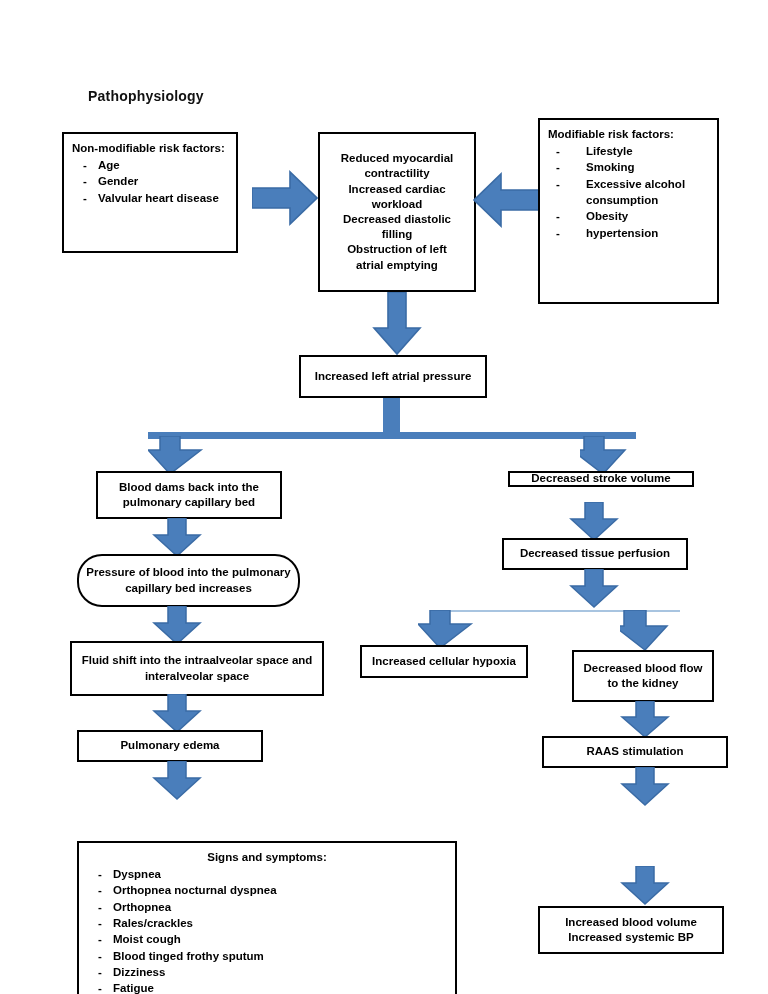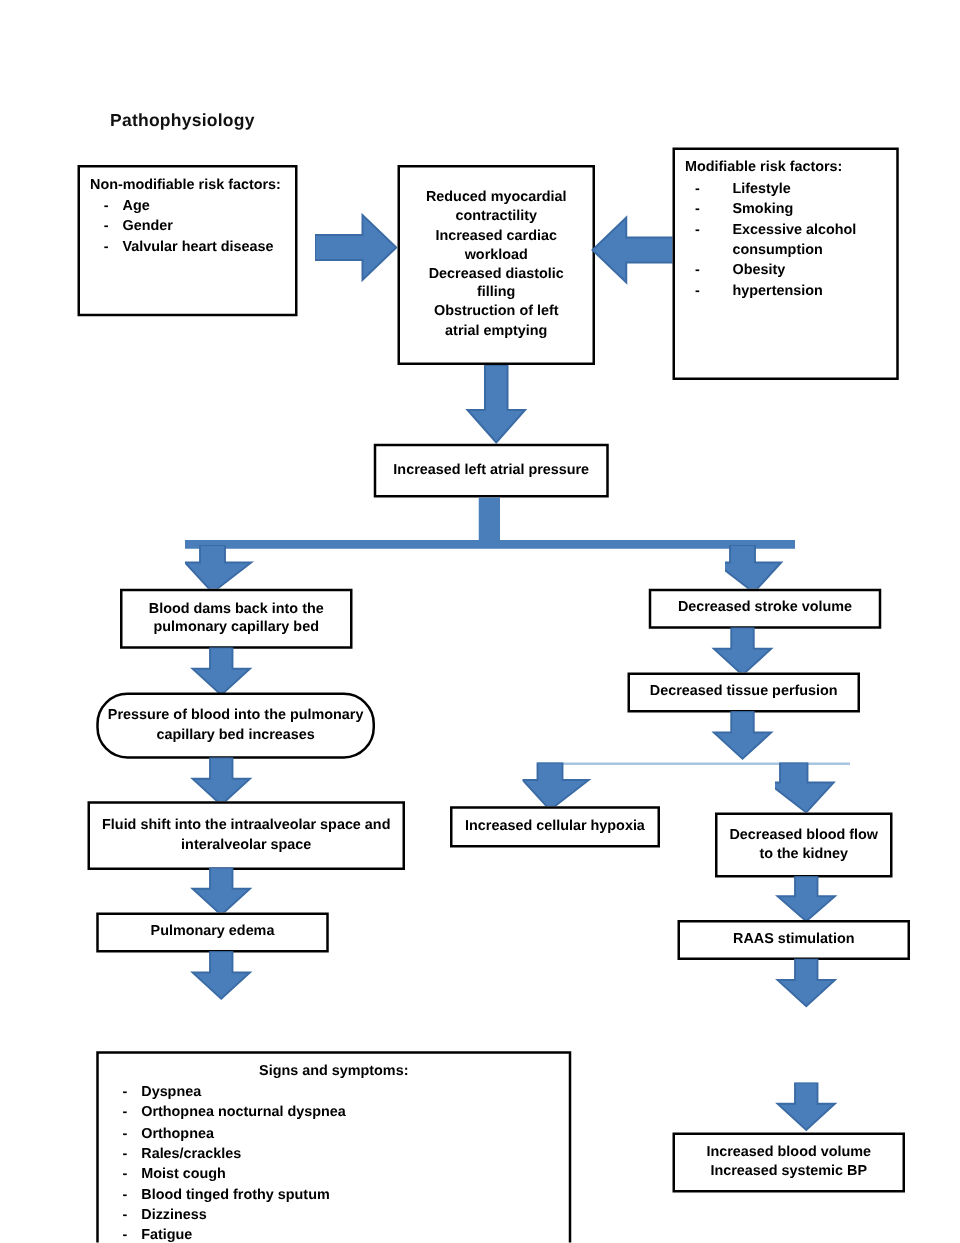--- a/index.html
+++ b/index.html
@@ -206,21 +206,21 @@
         <span class="dash">-</span>
         <span class="lbl">Fatigue</span>
       </li>
       <li>
         <span class="dash">-</span>
         <span class="lbl">Weakness</span>
       </li>
     </ul>
   </div>
 
-  <div class="box" style="left:519px;top:471px;width:186px;height:32px;">
+  <div class="box" style="left:508px;top:471px;width:186px;height:16px;">
     <div class="txt">Decreased stroke volume</div>
   </div>
 
   <div class="arrow" style="left:569px;top:502px;">
     <svg width="50" height="40" viewBox="0 0 50 40">
       <polygon points="16,0 34,0 34,17 48,17 25,38 2,17 16,17" fill="#4a7ebb" stroke="#3a6ba5" stroke-width="1.5"></polygon>
     </svg>
   </div>
 
   <div class="box" style="left:502px;top:538px;width:186px;height:32px;">

